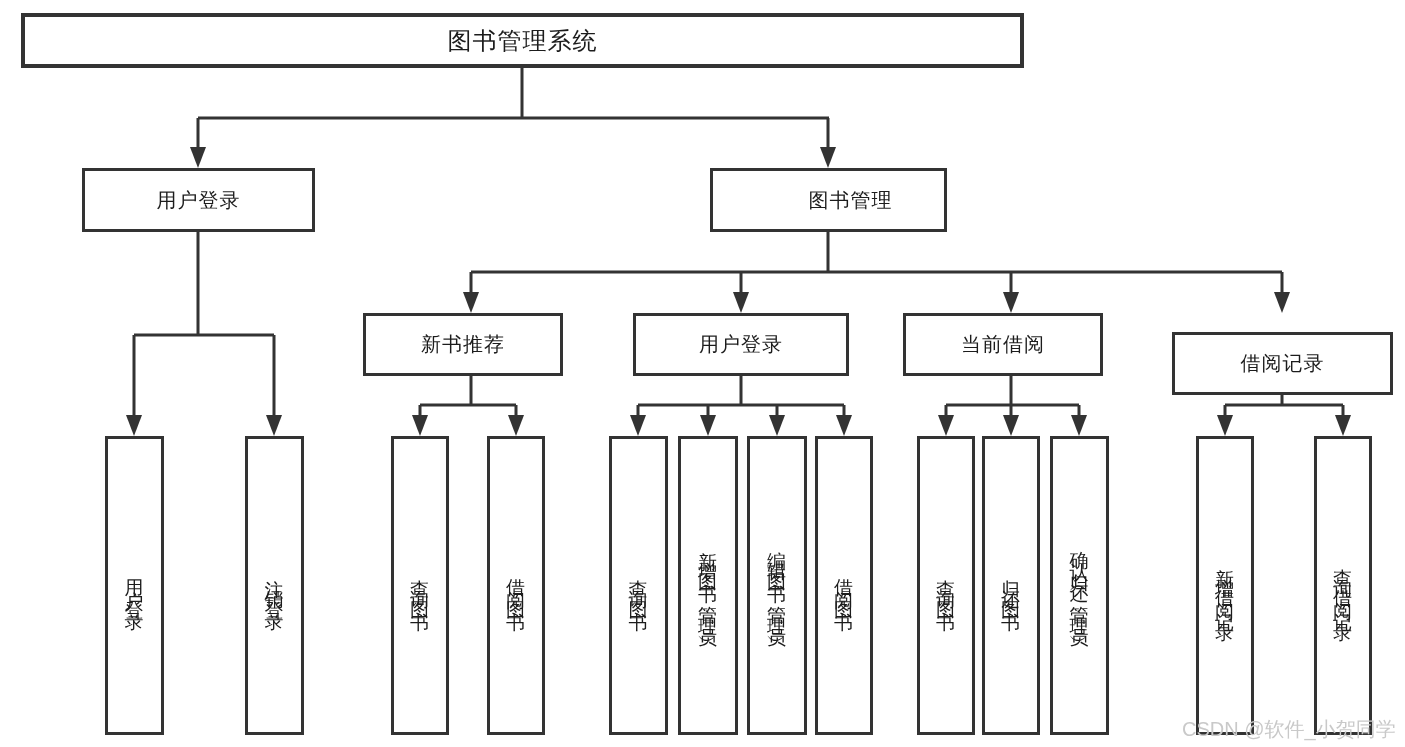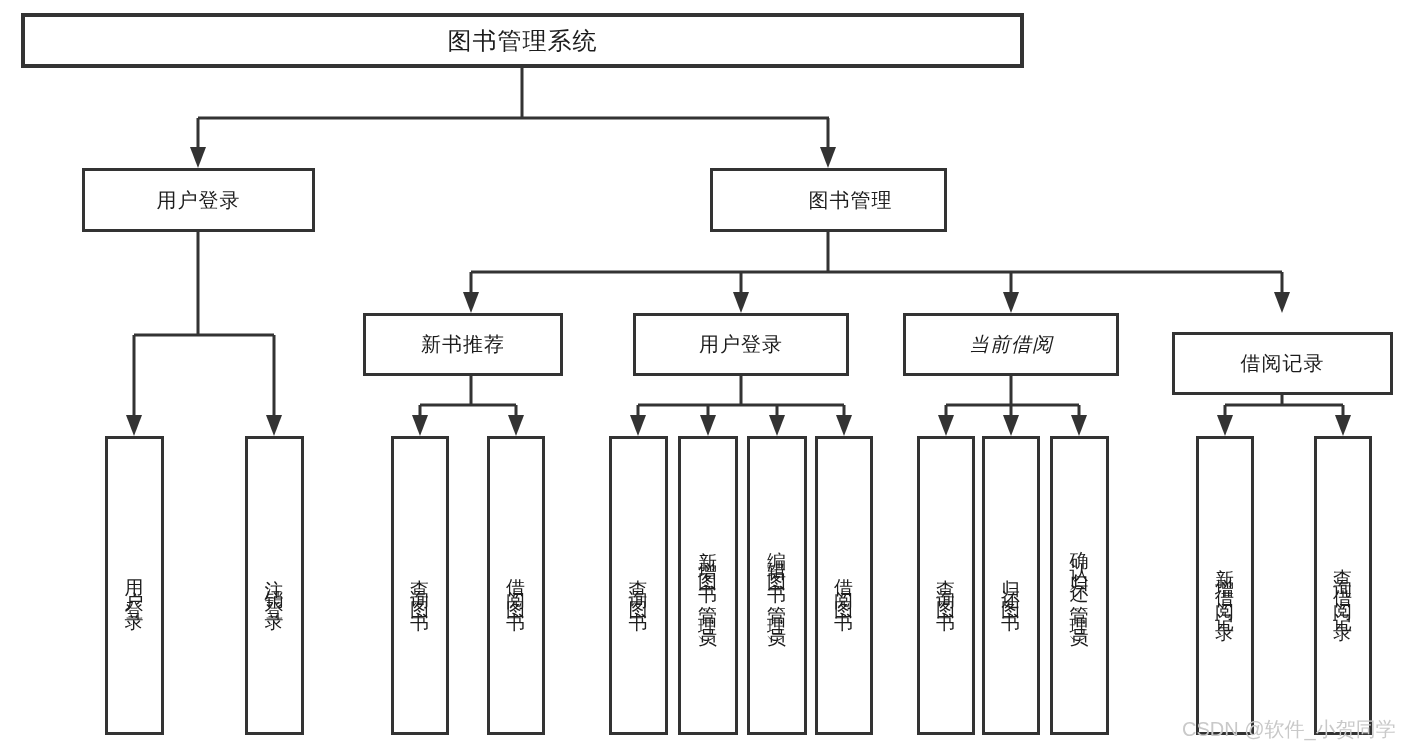--- a/index.html
+++ b/index.html
@@ -121,21 +121,21 @@
   <div class="node branch" style="left:710px; top:168px; width:237px; height:64px;padding-left:44px;">
     <span>图书管理</span>
   </div>
 
   <div class="node branch" style="left:363px; top:313px; width:200px; height:63px;">
     <span>新书推荐</span>
   </div>
   <div class="node branch" style="left:633px; top:313px; width:216px; height:63px;">
     <span>用户登录</span>
   </div>
-  <div class="node branch" style="left:903px; top:313px; width:216px; height:63px;font-style:italic;">
+  <div class="node branch" style="left:903px; top:313px; width:200px; height:63px;">
     <span>当前借阅</span>
   </div>
   <div class="node branch" style="left:1172px; top:332px; width:221px; height:63px;">
     <span>借阅记录</span>
   </div>
 
   <div class="node leaf" style="left:105px; top:436px; width:59px; height:299px;">
     <span class="vtext">用户登录</span>
   </div>
   <div class="node leaf" style="left:245px; top:436px; width:59px; height:299px;">

